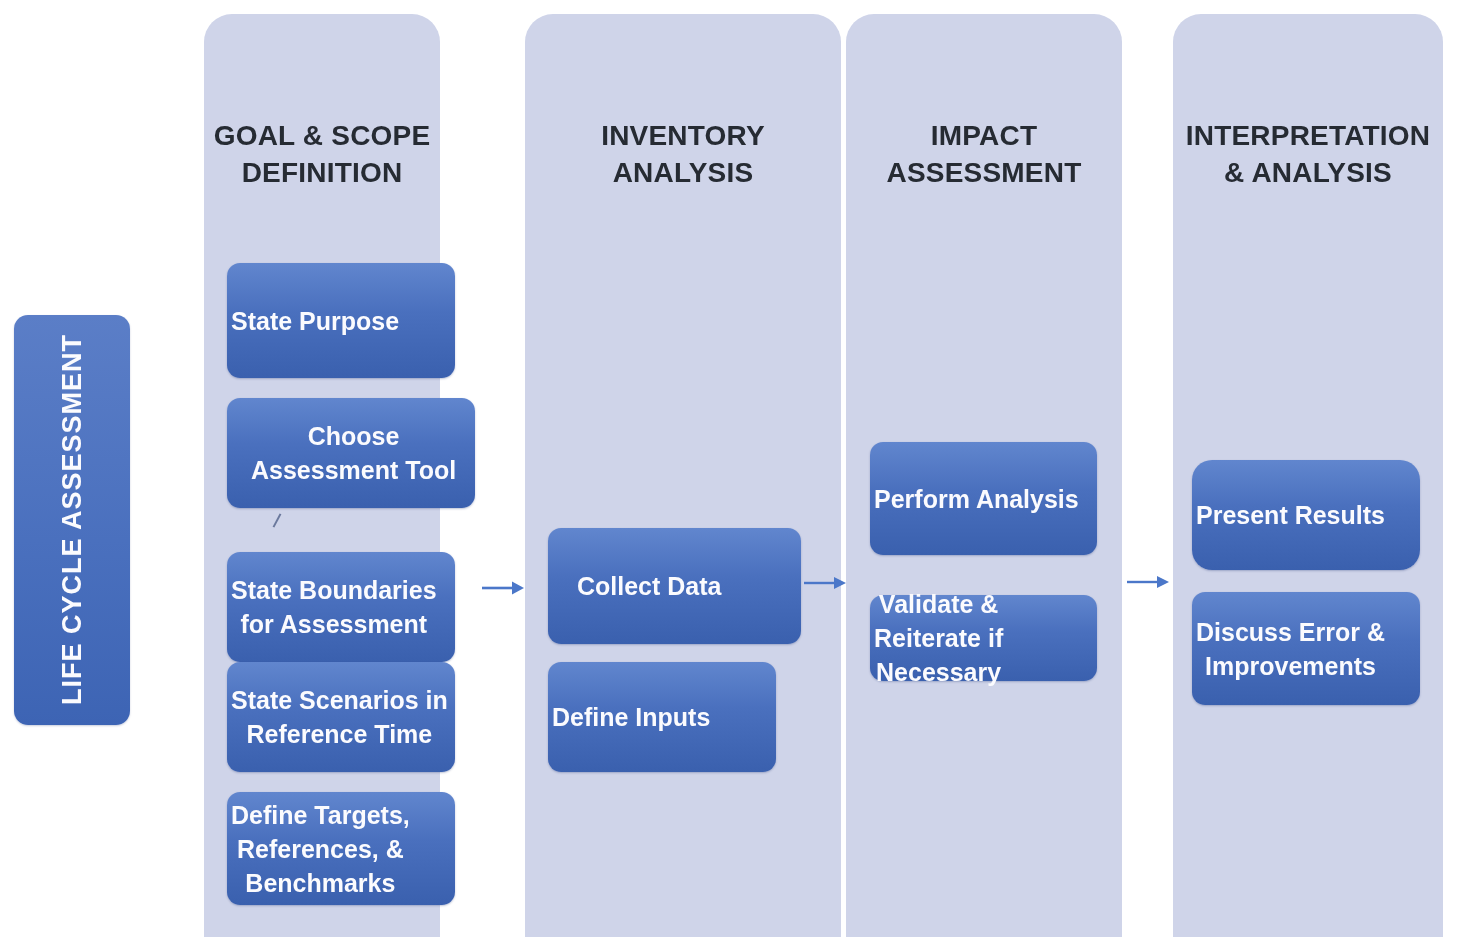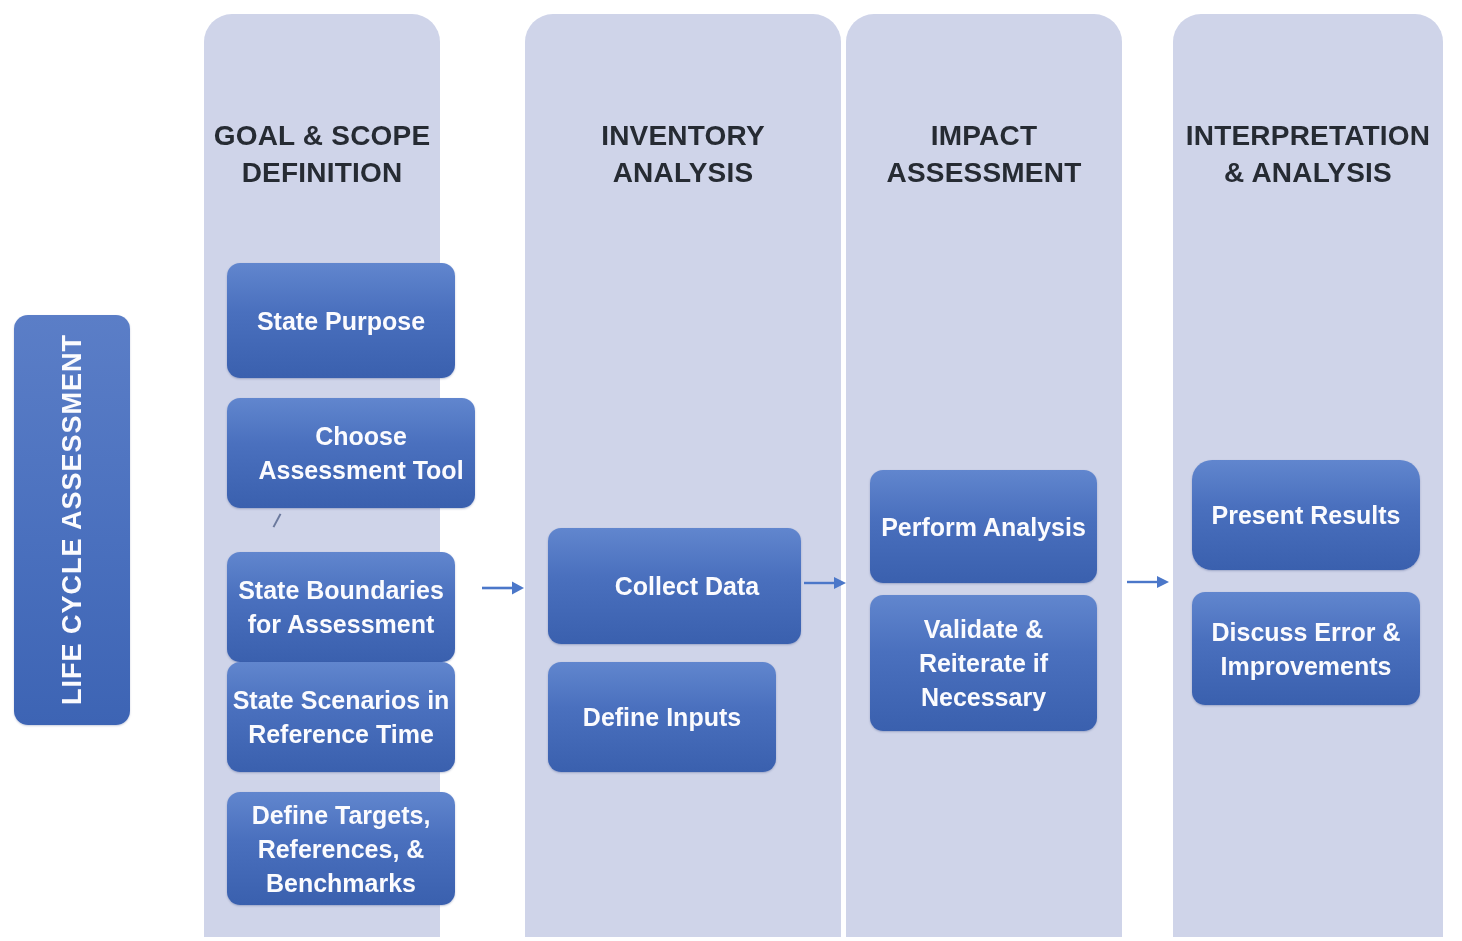--- a/index.html
+++ b/index.html
@@ -50,21 +50,21 @@
     text-align:center;
     color:var(--header-text);
     font-size:28px;font-weight:bold;line-height:1.32;
     white-space:pre-line;
     letter-spacing:0.2px;
   }
   .node{
     position:absolute;
     border-radius:13px;
     background:linear-gradient(180deg,var(--box-top) 0%,var(--box-mid) 42%,var(--box-bottom) 100%);
-    display:flex;align-items:center;justify-content:center;
+    display:flex;align-items:center;
     box-shadow:0 1px 2px rgba(40,60,120,0.3);
   }
   .node span{
     color:var(--box-text);
     font-size:25px;font-weight:bold;line-height:1.36;
     text-align:center;
     white-space:pre-line;
     padding:0 4px;
   }
   
@@ -74,22 +74,22 @@
   .c1.n3{top:514px;height:110px;margin-top:24px;}
   .c1.n4{top:648px;height:110px;}
   .c1.n5{top:778px;height:113px;}
   
   .c2{left:23px;width:228px;}
   .c2.n1{top:384px;height:110px;}
   .c2.n2{top:514px;height:116px;padding-left:25px;}
   .c2.n3{top:648px;height:110px;}
   
   .c3{left:24px;width:227px;}
-  .c3.n1{top:456px;height:113px;}
-  .c3.n2{top:581px;height:136px;}
+  .c3.n1{top:428px;height:113px;}
+  .c3.n2{top:581px;height:86px;}
   
   .c4{left:19px;width:228px;}
   .c4.n1{top:446px;height:110px;border-radius:20px;}
   .c4.n2{top:578px;height:113px;}
 
   .flow-arrow{position:absolute;width:46px;height:18px;}
   .arrow-1{left:480px;top:579px;}
   .arrow-2{left:802px;top:574px;}
   .arrow-3{left:1125px;top:573px;}
 

